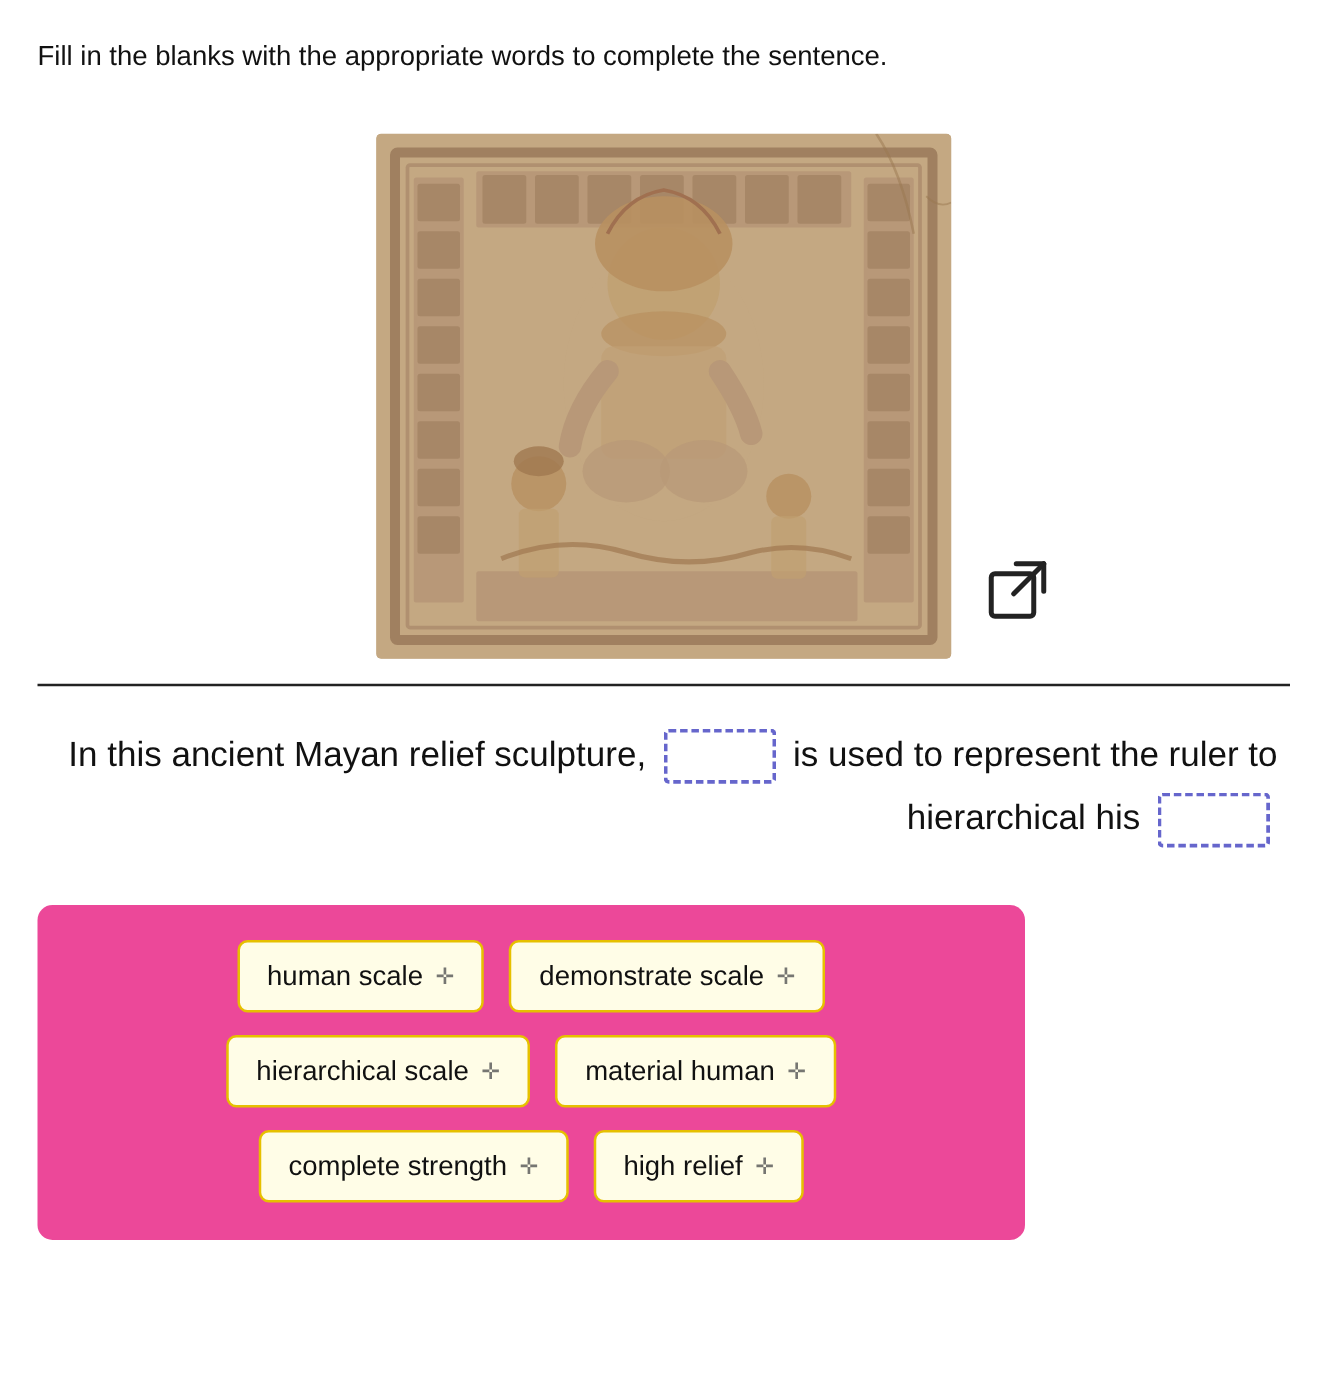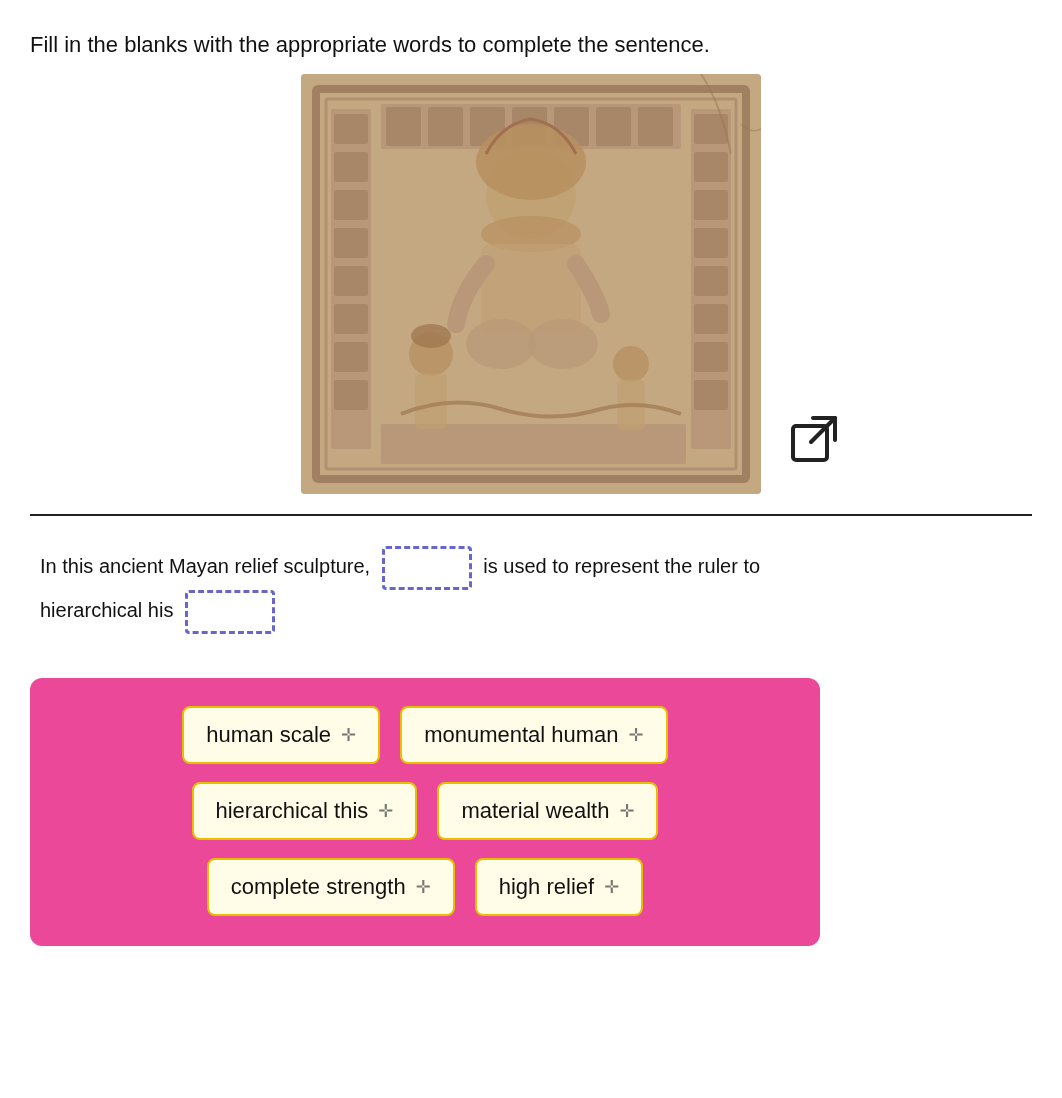--- a/index.html
+++ b/index.html
@@ -8,21 +8,21 @@
       background: #ffffff;
       color: #111;
       width: 1062px;
       min-height: 1098px;
       padding: 30px 30px 30px 30px;
     }
 
     .instruction {
       font-size: 22px;
       font-weight: 400;
-      margin-bottom: 13px;
+      margin-bottom: 46px;
       line-height: 1.4;
     }
 
     .image-section {
       display: flex;
       flex-direction: column;
       align-items: center;
       margin-bottom: 20px;
       position: relative;
     }
@@ -43,24 +43,25 @@
     }
 
     .divider {
       width: 100%;
       height: 2px;
       background: #222;
       margin: 20px 0 30px 0;
     }
 
     .sentence-section {
-      font-size: 20px;
+      font-size: 28px;
       line-height: 1.8;
       margin-bottom: 30px;
       padding: 0 10px;
+      text-align: right;
     }
 
     .blank-box {
       display: inline-block;
       width: 90px;
       height: 44px;
       border: 3px dashed #6666cc;
       border-radius: 4px;
       vertical-align: middle;
       margin: 0 6px;
@@ -224,31 +225,31 @@
   <span class="blank-box"></span>
 </div>
 
 <div class="word-bank">
   <div class="word-row">
     <div class="word-chip">
       <span>human scale</span>
       <span class="drag-icon">✛</span>
     </div>
     <div class="word-chip">
-      <span>monumental human</span>
+      <span>demonstrate scale</span>
       <span class="drag-icon">✛</span>
     </div>
   </div>
   <div class="word-row">
     <div class="word-chip">
-      <span>hierarchical this</span>
-      <span class="drag-icon">✛</span>
-    </div>
-    <div class="word-chip">
-      <span>material wealth</span>
+      <span>hierarchical scale</span>
+      <span class="drag-icon">✛</span>
+    </div>
+    <div class="word-chip">
+      <span>material human</span>
       <span class="drag-icon">✛</span>
     </div>
   </div>
   <div class="word-row">
     <div class="word-chip">
       <span>complete strength</span>
       <span class="drag-icon">✛</span>
     </div>
     <div class="word-chip">
       <span>high relief</span>

